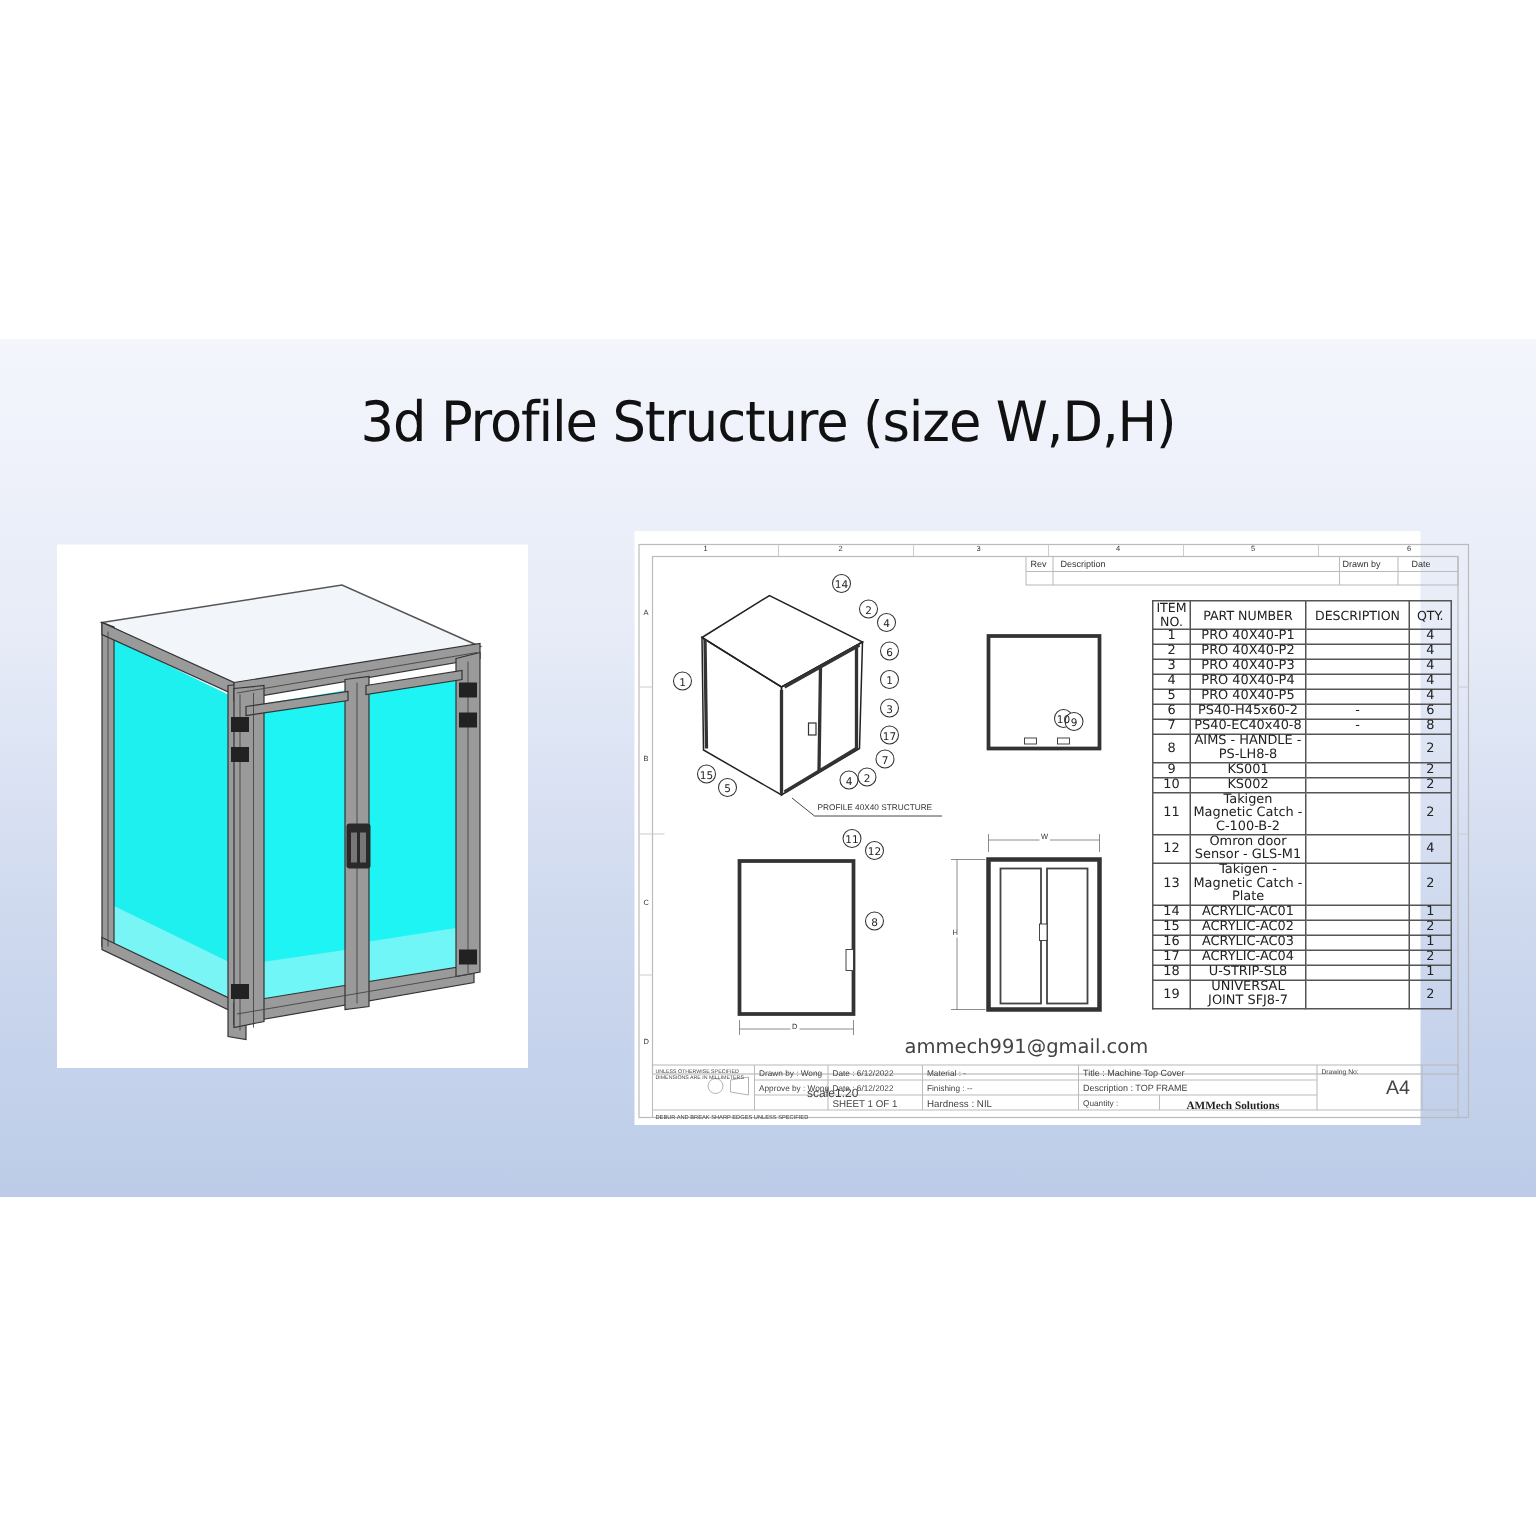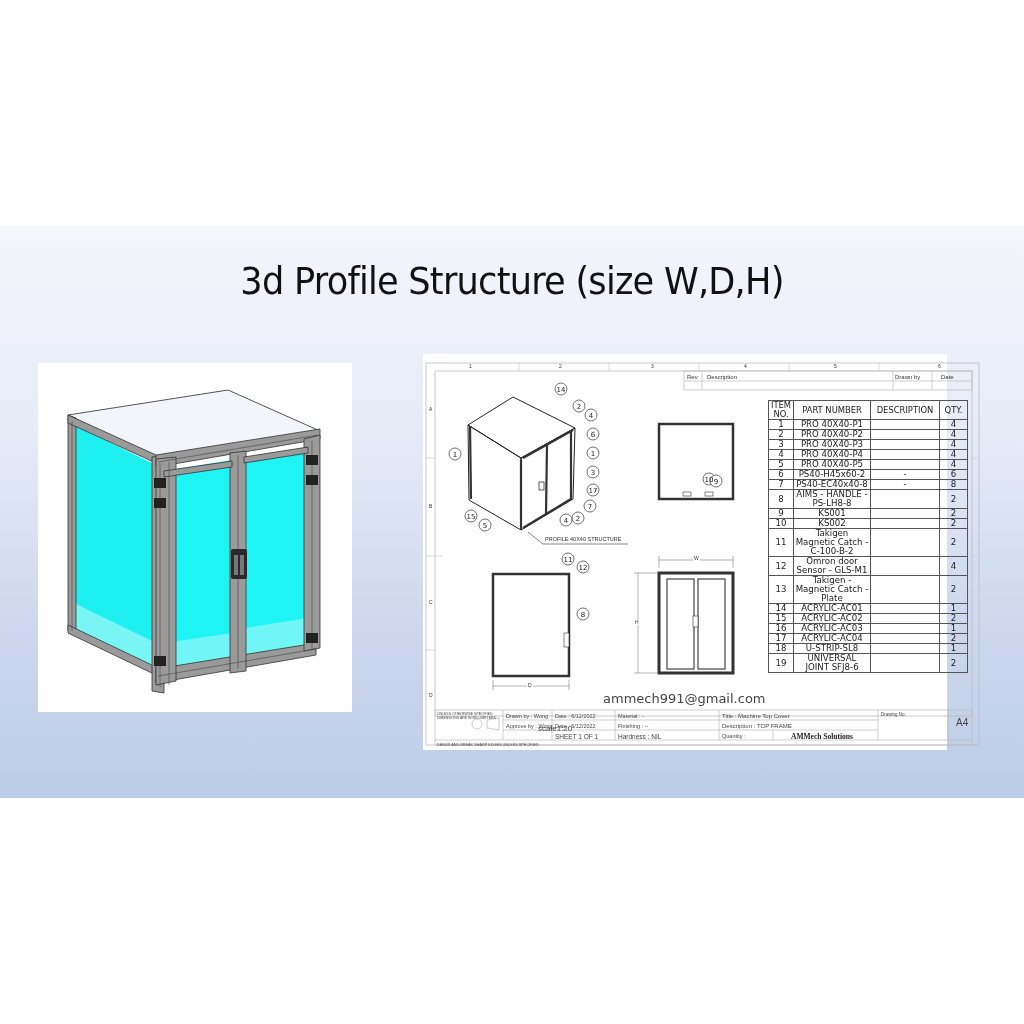--- a/index.html
+++ b/index.html
@@ -333,21 +333,21 @@
             <td>2</td>
           </tr>
           <tr>
             <td>18</td>
             <td>U-STRIP-SL8</td>
             <td></td>
             <td>1</td>
           </tr>
           <tr>
             <td>19</td>
-            <td>UNIVERSAL JOINT SFJ8-6</td>
+            <td>UNIVERSAL JOINT SFJ8-7</td>
             <td></td>
             <td>2</td>
           </tr>
         </tbody>
     </table>
 
     <div class="email">ammech991@gmail.com</div>
 
     <span class="tb" style="left:14px;top:358px;width:64px;white-space:normal;font-size:3.5px;line-height:4px;">UNLESS OTHERWISE SPECIFIED DIMENSIONS ARE IN MILLIMETERS</span>
     <span class="tb" style="left:83px;top:359px;">Drawn by : Wong</span>
@@ -357,16 +357,16 @@
     <span class="tb" style="left:132px;top:369px;">Date : 6/12/2022</span>
     <span class="tb" style="left:132px;top:379px;font-size:6.5px;">SHEET 1  OF  1</span>
     <span class="tb" style="left:195px;top:359px;">Material : -</span>
     <span class="tb" style="left:195px;top:369px;">Finishing : --</span>
     <span class="tb" style="left:195px;top:379px;font-size:6.5px;">Hardness : NIL</span>
     <span class="tb" style="left:299px;top:359px;font-size:6px;">Title : Machine Top Cover</span>
     <span class="tb" style="left:299px;top:369px;font-size:6px;">Description : TOP FRAME</span>
     <span class="tb" style="left:299px;top:379px;">Quantity :</span>
     <span class="tb" style="left:368px;top:378px;font-size:7.5px;font-weight:bold;font-family:'Liberation Serif',serif;color:#222;">AMMech Solutions</span>
     <span class="tb" style="left:458px;top:358px;font-size:4.5px;">Drawing No:</span>
-    <span class="tb" style="left:533px;top:363px;font-size:10px;text-align:right;">A4</span>
+    <span class="tb" style="left:501px;top:363px;font-size:13px;text-align:right;">A4</span>
     <span class="tb" style="left:14px;top:389px;font-size:3.8px;">DEBUR AND BREAK SHARP EDGES UNLESS SPECIFIED</span>
   </div>
 </div>
 
 </body></html>

